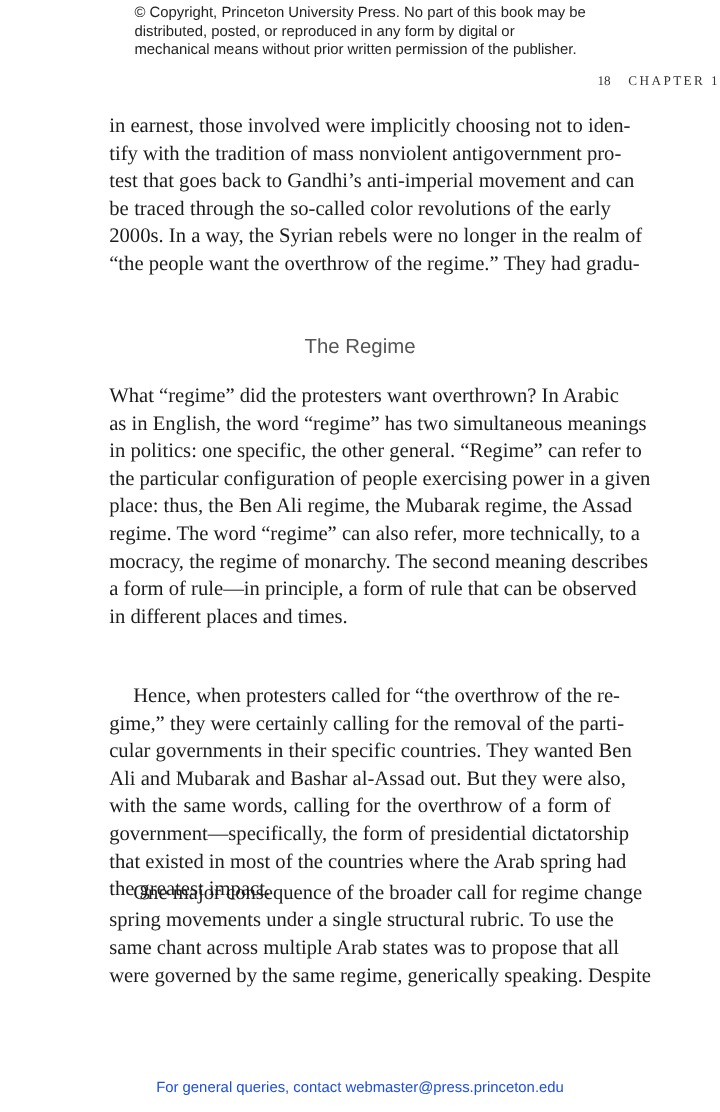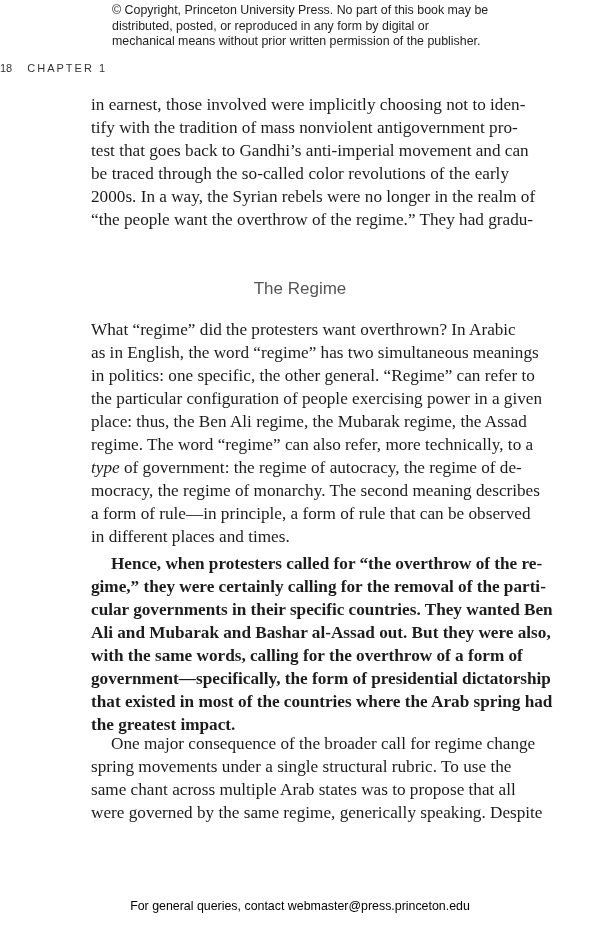--- a/index.html
+++ b/index.html
@@ -3,39 +3,39 @@
   <meta charset="utf-8">
   <style>
     html, body { margin: 0; padding: 0; background: #ffffff; }
     body { width: 600px; height: 927px; position: relative; overflow: hidden; }
     .copyright {
       position: absolute; left: 112px; top: 3px; width: 380px;
       font-family: "Liberation Sans", sans-serif; font-size: 12.4px; line-height: 15.5px;
       color: #222;
     }
     .running-head {
-      position: absolute; left: 0; top: 62px; width: 600px; text-align: left;
-      font-family: Liberation Sans, sans-serif; font-size: 11px; letter-spacing: 2px; color: #333;
+      position: absolute; left: 0; top: 62px; width: 600px; text-align: right;
+      font-family: Liberation Serif, serif; font-size: 11px; letter-spacing: 2px; color: #333;
     }
     .running-head .pg { margin-right: 10px; letter-spacing: 0; }
     .text {
       position: absolute; left: 91px; width: 418px;
       font-family: "Liberation Serif", serif; font-size: 17.2px; line-height: 23px;
       color: #1c1c1c;
     }
     .line { display: block; white-space: nowrap; text-align: justify; text-align-last: justify; height: 23px; }
     .line.last { text-align-last: left; }
     .line.indent { text-indent: 20px; }
     .section-heading {
       position: absolute; left: 0; top: 279px; width: 600px; text-align: center;
       font-family: "Liberation Sans", sans-serif; font-size: 17px; color: #555; font-weight: normal;
     }
     .footer {
       position: absolute; left: 0; top: 899px; width: 600px; text-align: center;
-      font-family: "Liberation Sans", sans-serif; font-size: 12.4px; color: #000000;
+      font-family: "Liberation Sans", sans-serif; font-size: 12.4px; color: #1d4ed8;
     }
     em { font-style: italic; }
   </style>
 </head>
 <body>
 
 <div class="copyright">© Copyright, Princeton University Press. No part of this book may be distributed, posted, or reproduced in any form by digital or mechanical means without prior written permission of the publisher.</div>
 
 <div class="running-head">
   <span class="pg">18</span>
@@ -53,27 +53,26 @@
 
 <div class="section-heading">The Regime</div>
 
 <div class="text" style="top: 318px;">
   <span class="line">What “regime” did the protesters want overthrown? In Arabic</span>
   <span class="line">as in English, the word “regime” has two simultaneous meanings</span>
   <span class="line">in politics: one specific, the other general. “Regime” can refer to</span>
   <span class="line">the particular configuration of people exercising power in a given</span>
   <span class="line">place: thus, the Ben Ali regime, the Mubarak regime, the Assad</span>
   <span class="line">regime. The word “regime” can also refer, more technically, to a</span>
-  <span class="line"><em>type</em> <span>of government: the regime of autocracy, the regime of de-</span></span>
   <span class="line">mocracy, the regime of monarchy. The second meaning describes</span>
   <span class="line">a form of rule—in principle, a form of rule that can be observed</span>
   <span class="line last">in different places and times.</span>
 </div>
 
-<div class="text" style="top: 552px; font-weight: bold;">
+<div class="text" style="top: 568px;">
   <span class="line indent">Hence, when protesters called for “the overthrow of the re-</span>
   <span class="line">gime,” they were certainly calling for the removal of the parti-</span>
   <span class="line">cular governments in their specific countries. They wanted Ben</span>
   <span class="line">Ali and Mubarak and Bashar al-Assad out. But they were also,</span>
   <span class="line">with the same words, calling for the overthrow of a form of</span>
   <span class="line">government—specifically, the form of presidential dictatorship</span>
   <span class="line">that existed in most of the countries where the Arab spring had</span>
   <span class="line last">the greatest impact.</span>
 </div>
 

